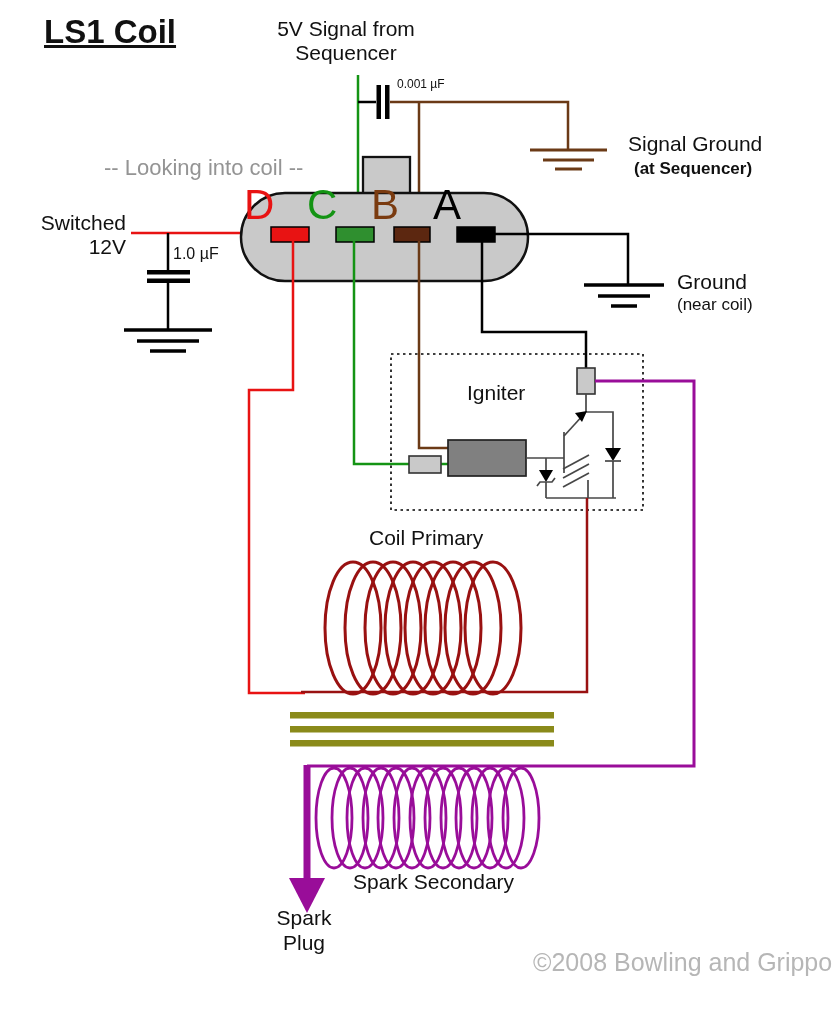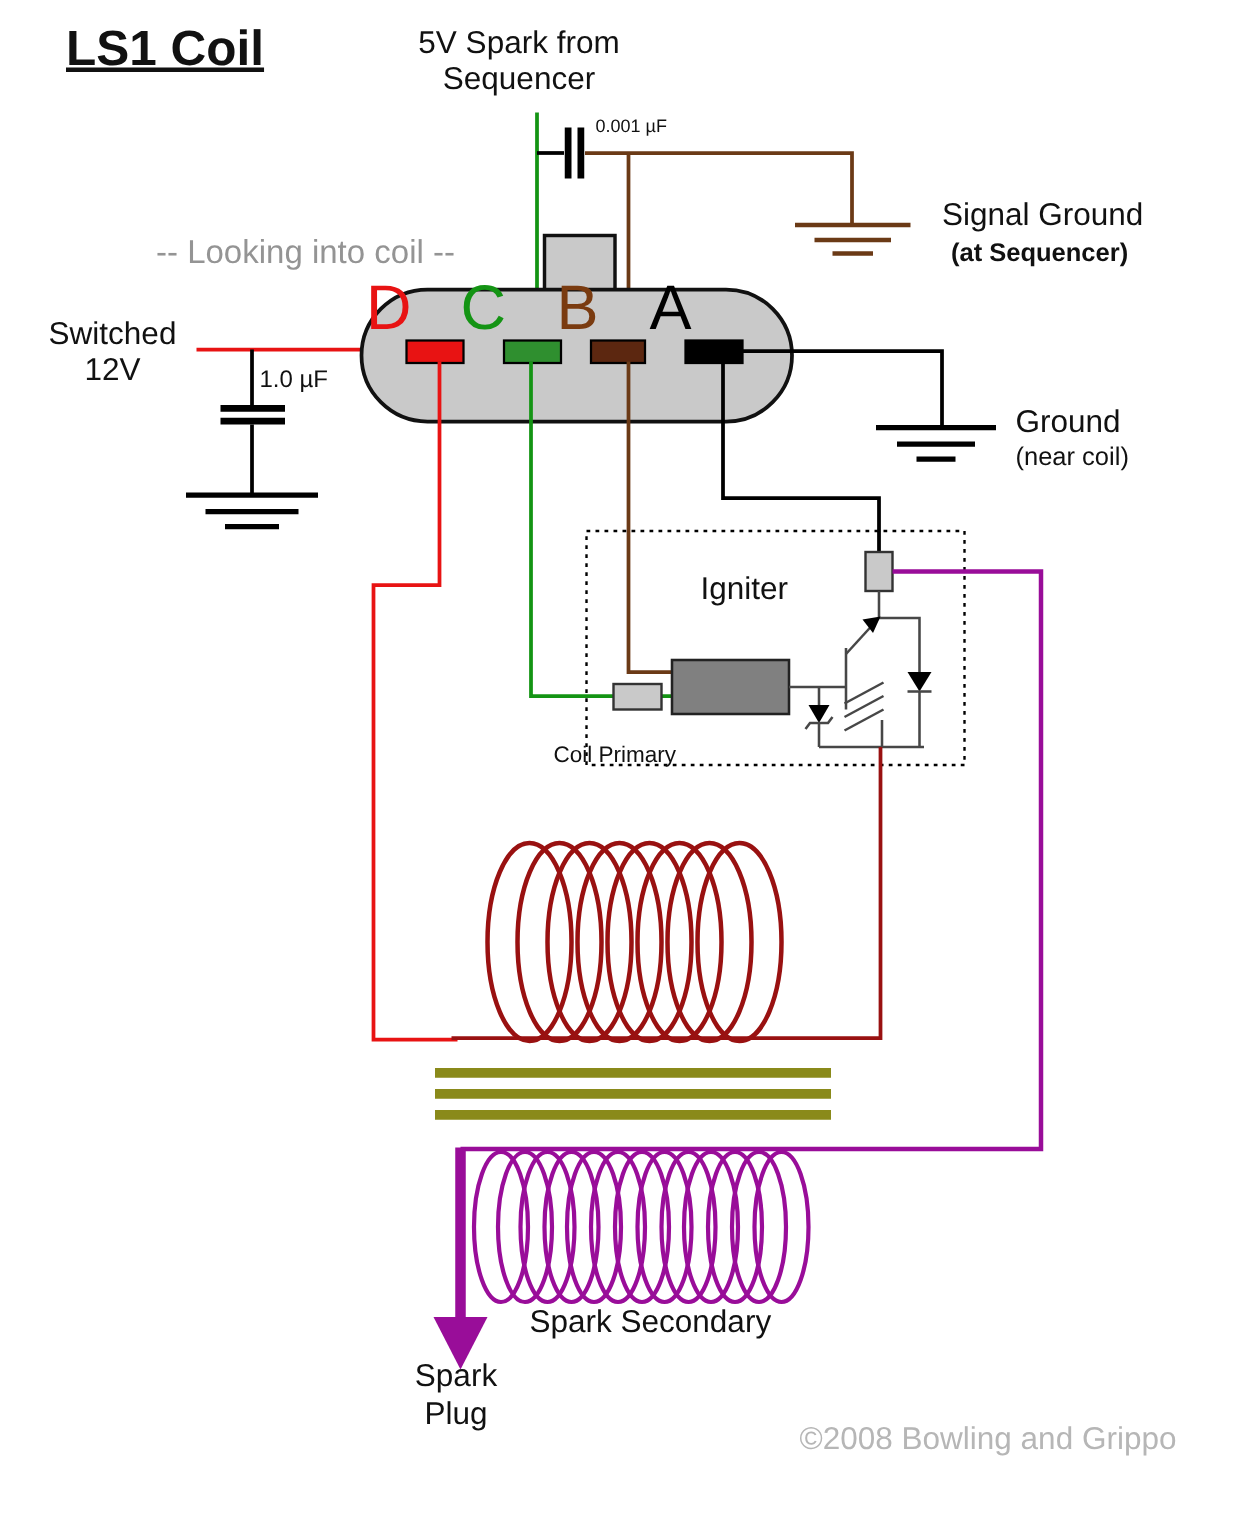--- a/index.html
+++ b/index.html
@@ -8,29 +8,29 @@
     font-family:"Liberation Sans", sans-serif;color:#111;margin-left:16px;
   }
   .stage svg.art{position:absolute;left:0;top:0;}
   .lbl{position:absolute;white-space:nowrap;line-height:1.12;}
   .title{left:28px;top:14px;font-size:33px;font-weight:700;text-decoration:underline;}
   .signal5v{left:230px;top:17px;width:200px;text-align:center;font-size:21px;}
   .cap-small{left:381px;top:78px;font-size:12px;}
   .looking{left:88px;top:156px;font-size:22px;color:var(--muted_text);}
   .sground{left:612px;top:132px;font-size:21px;}
   .sground-note{left:618px;top:159px;font-size:17px;font-weight:700;}
-  .switched{left:8px;top:211px;width:102px;text-align:center;font-size:21px;}
+  .switched{left:8px;top:211px;width:102px;text-align:right;font-size:21px;}
   .cap-large{left:157px;top:245px;font-size:16px;}
   .ground{left:661px;top:270px;font-size:21px;}
   .ground-note{left:661px;top:295px;font-size:17px;font-weight:400;}
   .igniter{left:451px;top:381px;font-size:21px;}
-  .coil-primary{left:353px;top:496px;font-size:15px;}
+  .coil-primary{left:353px;top:526px;font-size:21px;}
   .coil-secondary{left:337px;top:870px;font-size:21px;}
   .sparkplug{left:248px;top:906px;width:80px;text-align:center;font-size:21px;line-height:1.18;}
-  .copyright{left:517px;top:948px;font-size:21px;color:var(--copyright_text);text-align:center;}
+  .copyright{left:517px;top:948px;font-size:25px;color:var(--copyright_text);text-align:center;}
   .pin-letter{position:absolute;top:184px;font-size:42px;line-height:1;}
   .pl-d{left:228px;color:var(--letter_d);}
   .pl-c{left:291px;color:var(--letter_c);}
   .pl-b{left:355px;color:var(--letter_b);}
   .pl-a{left:417px;color:var(--letter_a);}
 
   
   .w-red{stroke:var(--wire_red);stroke-width:2.5;fill:none;}
   .w-darkred{stroke:var(--wire_darkred);stroke-width:2.5;fill:none;}
   .coil-p{stroke:var(--wire_darkred);stroke-width:3;fill:none;}
@@ -190,21 +190,21 @@
 
     <g>
       <line x1="291" y1="765" x2="291" y2="879" stroke="var(--wire_purple)" stroke-width="7"></line>
       <polygon points="273,878 309,878 291,913" fill="var(--wire_purple)"></polygon>
     </g>
   </svg>
 
   <div class="lbl title">LS1 Coil</div>
 
   <div class="lbl signal5v">
-    <span style="display:block">5V Spark from</span>
+    <span style="display:block">5V Signal from</span>
     <span style="display:block">Sequencer</span>
   </div>
 
   <div class="lbl cap-small">0.001 µF</div>
   <div class="lbl looking">-- Looking into coil --</div>
 
   <div class="lbl sground">Signal Ground</div>
   <div class="lbl sground-note">(at Sequencer)</div>
 
   <div class="lbl switched">

